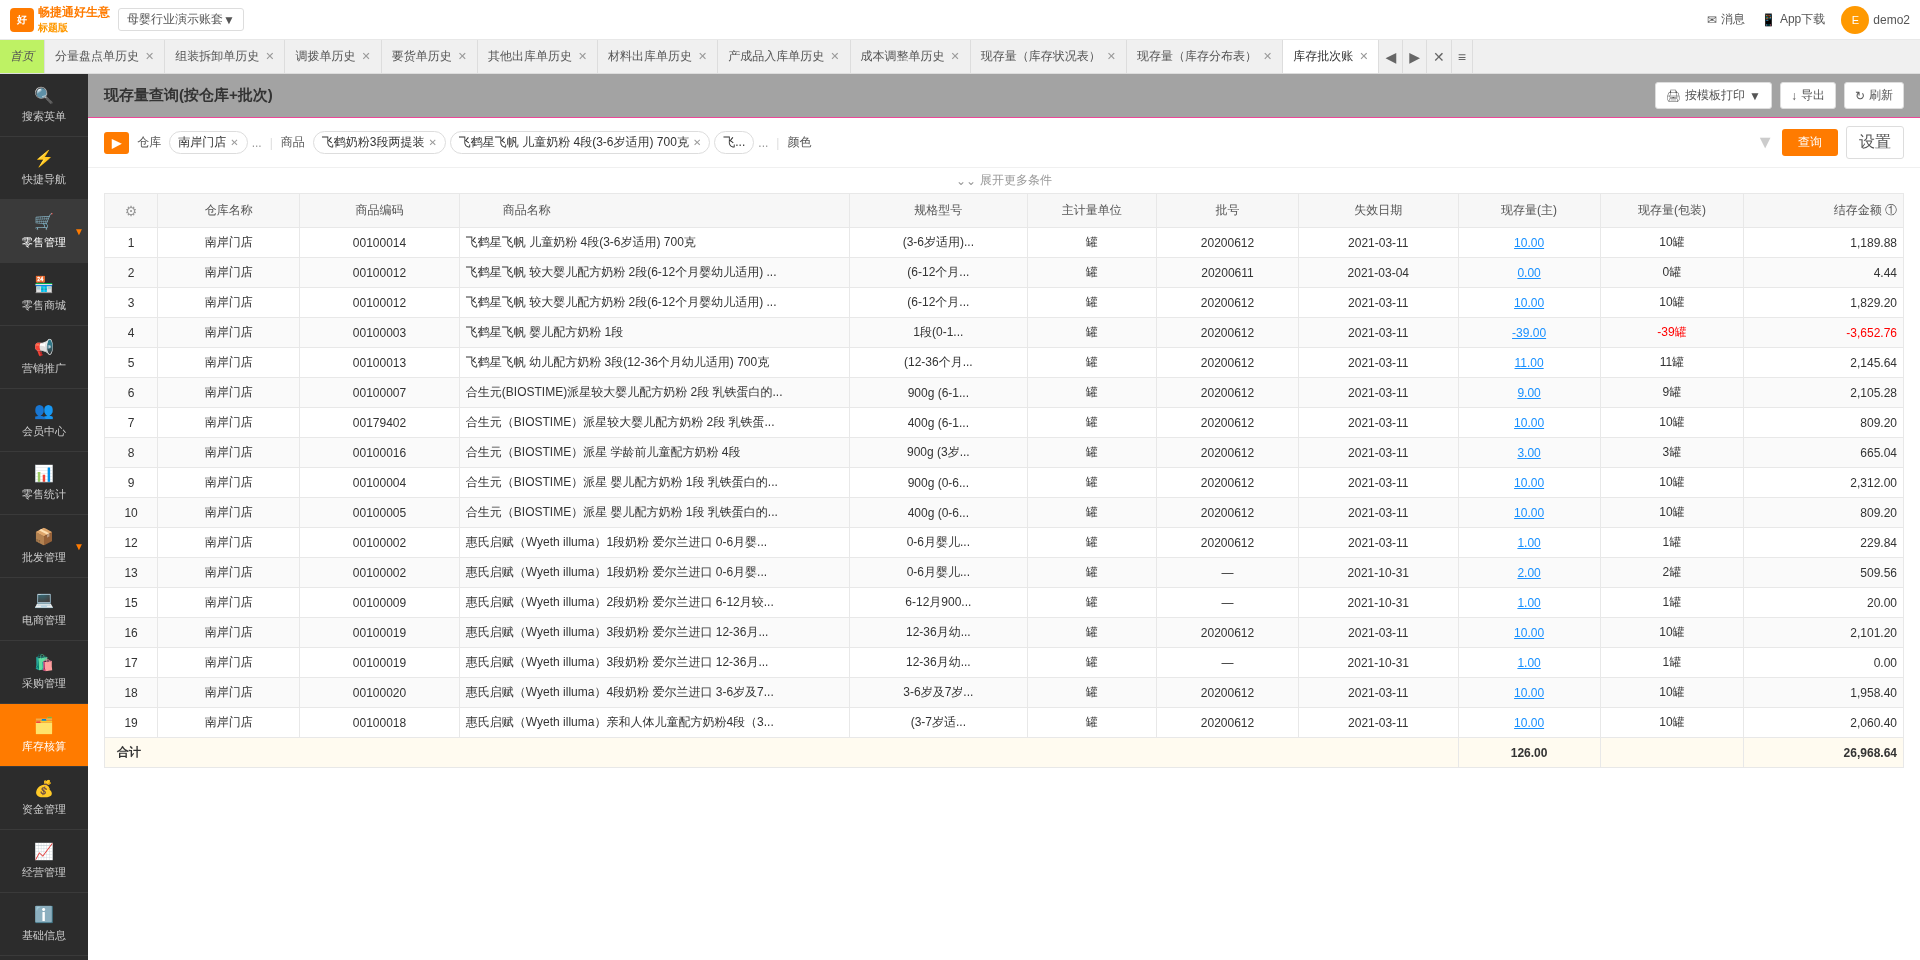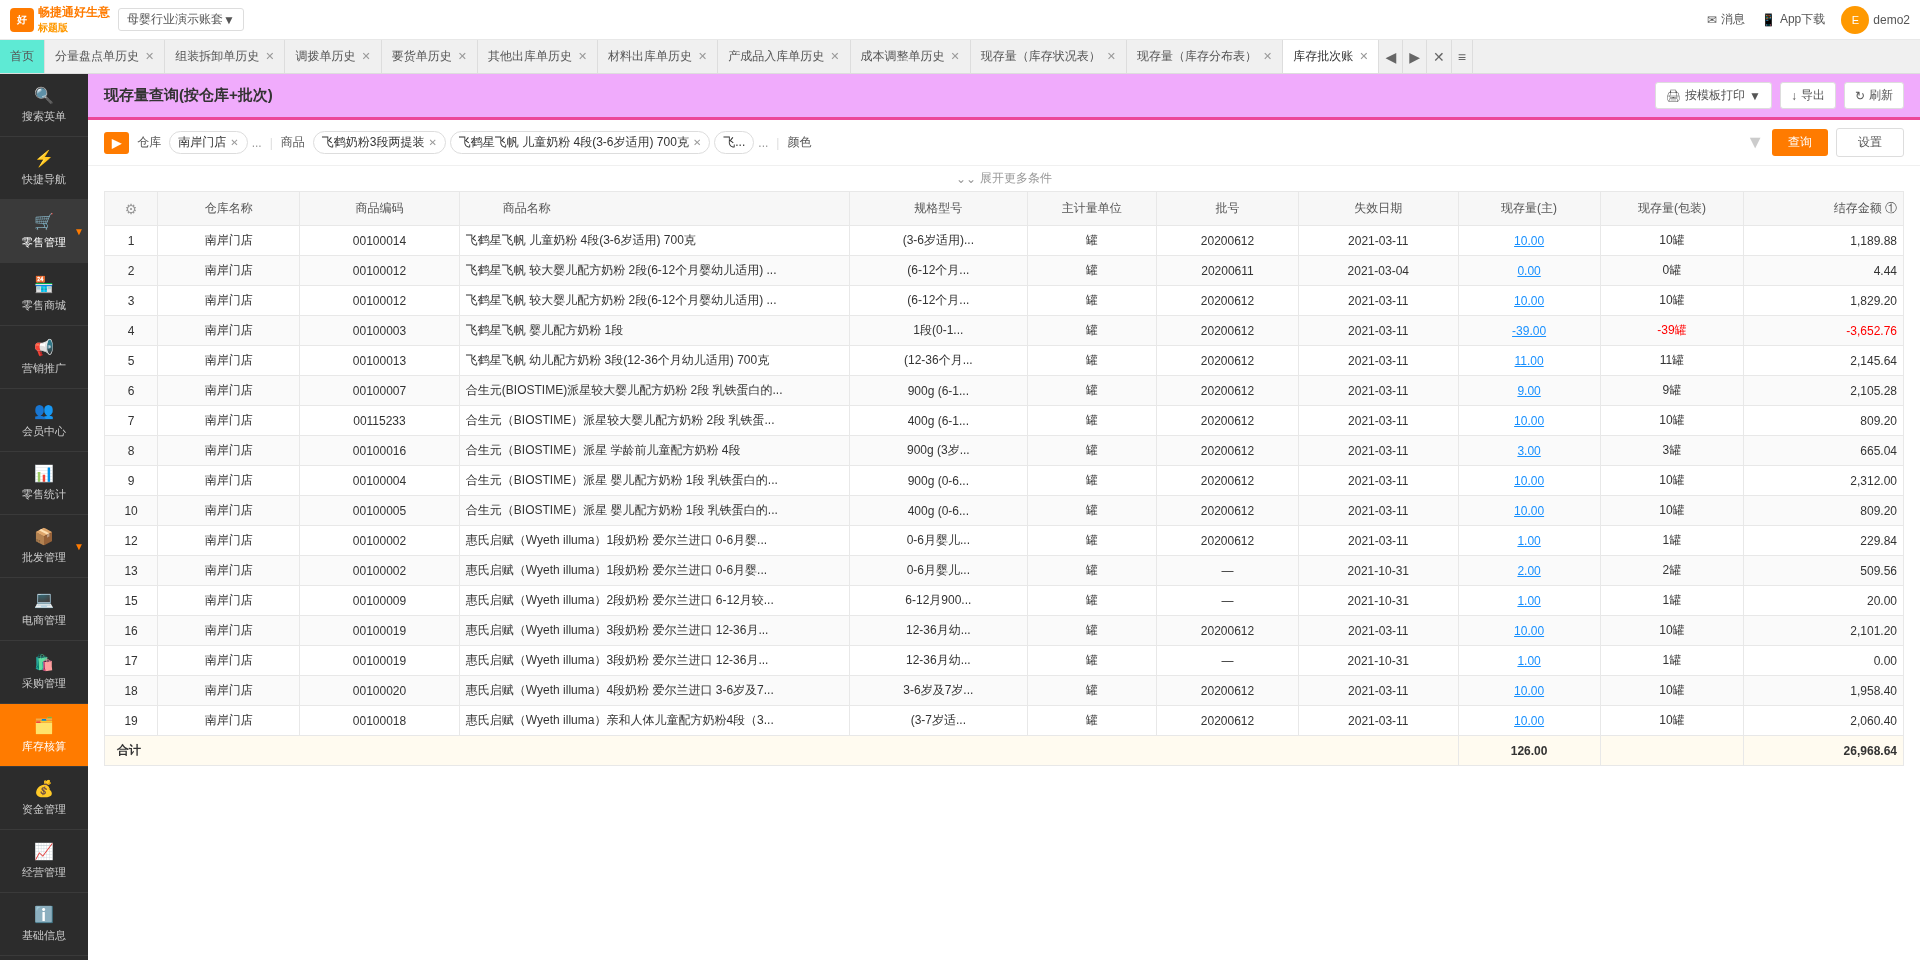--- a/index.html
+++ b/index.html
@@ -13,57 +13,57 @@
     .warehouse-select { display: flex; align-items: center; gap: 0; font-size: 12px; color: #555; padding: 2px 8px; border: 1px solid #ddd; border-radius: 3px; cursor: pointer; background: #fff; }
     .top-bar-right { display: flex; align-items: center; gap: 16px; }
     .top-bar-right-item { display: flex; align-items: center; gap: 4px; font-size: 12px; color: #555; cursor: pointer; }
     .user-avatar { width: 28px; height: 28px; border-radius: 50%; background: #ff9900; display: flex; align-items: center; justify-content: center; color: #fff; font-size: 11px; }
 
     
     .tab-bar { display: flex; align-items: center; background: #f0f0f0; height: 34px; border-bottom: 1px solid #ddd; overflow: hidden; }
     .tab-item { display: flex; align-items: center; padding: 0 10px; height: 34px; font-size: 12px; color: #555; cursor: pointer; border-right: 1px solid #ddd; white-space: nowrap; background: #f0f0f0; gap: 4px; }
     .tab-item.active { background: #fff; color: #333; font-weight: 500; }
     .tab-item .close-btn { color: #999; font-size: 11px; margin-left: 2px; }
-    .tab-item.home { background: #5eead4; border-bottom: none; }
+    .tab-item.home { background: #bef264; border-bottom: none; font-style: italic; }
     .tab-nav-btn { padding: 0 6px; height: 34px; display: flex; align-items: center; cursor: pointer; background: #f0f0f0; border-right: 1px solid #ddd; color: #666; font-size: 14px; }
 
     
     .main-layout { display: flex; height: calc(960px - 74px); }
 
     
     .sidebar { width: 88px; background: #2c2c2c; display: flex; flex-direction: column; height: 100%; overflow-y: auto; }
     .sidebar-item { display: flex; flex-direction: column; align-items: center; padding: 12px 4px; cursor: pointer; color: #ccc; font-size: 11px; gap: 4px; border-bottom: 1px solid #3a3a3a; }
     .sidebar-item.active { background: #ff7b00; color: #fff; }
     .sidebar-item .icon { font-size: 16px; }
 
     
     .content-area { flex: 1; background: #fff; overflow: hidden; display: flex; flex-direction: column; }
 
     
-    .page-header { padding: 8px 16px 0 16px; display: flex; align-items: center; justify-content: space-between; background: #f0abfc; border-bottom: 3px solid #ec4899; }
+    .page-header { padding: 8px 16px 0 16px; display: flex; align-items: center; justify-content: space-between; background: #a3a3a3; border-bottom: 1px solid #ec4899; }
     .page-title { font-size: 15px; font-weight: 600; color: #333; padding-bottom: 8px; }
     .page-header-actions { display: flex; align-items: center; gap: 8px; padding-bottom: 8px; }
     .btn-print { display: flex; align-items: center; gap: 4px; padding: 4px 10px; border: 1px solid #ddd; border-radius: 3px; cursor: pointer; background: #fff; font-size: 12px; color: #555; }
     .btn-export { display: flex; align-items: center; gap: 4px; padding: 4px 10px; border: 1px solid #ddd; border-radius: 3px; cursor: pointer; background: #fff; font-size: 12px; color: #555; }
     .btn-refresh { display: flex; align-items: center; gap: 4px; padding: 4px 10px; border: 1px solid #ddd; border-radius: 3px; cursor: pointer; background: #fff; font-size: 12px; color: #555; }
 
     
     .filter-bar { padding: 8px 16px; background: #fff; border-bottom: 1px solid #f0f0f0; display: flex; align-items: center; flex-wrap: wrap; gap: 8px; }
     .filter-expand-btn { background: #ff7b00; color: #fff; border: none; border-radius: 3px; padding: 4px 8px; cursor: pointer; font-size: 12px; font-weight: bold; }
     .filter-label { font-size: 12px; color: #555; }
     .filter-tag-group { display: flex; align-items: center; gap: 4px; }
     .filter-tag { display: flex; align-items: center; gap: 4px; padding: 2px 8px; border: 1px solid #ddd; border-radius: 12px; font-size: 12px; color: #333; background: #fff; }
     .filter-tag .close { color: #999; cursor: pointer; font-size: 10px; }
     .filter-more { color: #999; cursor: pointer; }
     .filter-separator { color: #ddd; }
     .filter-product-label { font-size: 12px; color: #555; }
     .filter-product-tags { display: flex; align-items: center; gap: 4px; flex-wrap: wrap; }
     .filter-color-label { font-size: 12px; color: #555; }
     .btn-query { background: #ff7b00; color: #fff; border: none; border-radius: 3px; padding: 5px 16px; cursor: pointer; font-size: 12px; }
-    .btn-setting { background: #fff; color: #555; border: 1px solid #ddd; border-radius: 3px; padding: 5px 21px; cursor: pointer; font-size: 12px; }
+    .btn-setting { background: #fff; color: #555; border: 1px solid #ddd; border-radius: 3px; padding: 5px 12px; cursor: pointer; font-size: 16px; }
     .expand-more { display: flex; align-items: center; gap: 4px; color: #999; font-size: 12px; cursor: pointer; width: 100%; justify-content: center; padding: 4px 0; }
 
     
     .table-wrapper { flex: 1; overflow-y: auto; padding: 0 16px 8px 16px; }
     table { width: 100%; border-collapse: collapse; font-size: 12px; }
     thead th { background: #f7f7f7; color: #555; font-weight: 500; padding: 8px 6px; text-align: center; border: 1px solid #e8e8e8; white-space: nowrap; position: sticky; top: 0; z-index: 1; }
     tbody td { padding: 6px 6px; text-align: center; border: 1px solid #e8e8e8; color: #333; white-space: nowrap; }
     tbody tr:nth-child(even) { background: #fafafa; }
     .negative { color: #f00; }
     .link-text { color: #1890ff; text-decoration: underline; cursor: pointer; }
@@ -391,21 +391,21 @@
     <td class="col-unit">罐</td>
     <td class="col-batch">20200612</td>
     <td class="col-expire">2021-03-11</td>
     <td class="col-stock-main "><span class="link-text ">9.00</span></td>
     <td class="col-stock-pkg ">9罐</td>
     <td class="col-balance " style="text-align:right;">2,105.28</td>
   </tr>
             <tr>
     <td class="col-num">7</td>
     <td class="col-warehouse">南岸门店</td>
-    <td class="col-code">00115233</td>
+    <td class="col-code">00179402</td>
     <td class="td-name" title="合生元（BIOSTIME）派星较大婴儿配方奶粉 2段 乳铁蛋...">合生元（BIOSTIME）派星较大婴儿配方奶粉 2段 乳铁蛋...</td>
     <td class="col-spec">400g (6-1...</td>
     <td class="col-unit">罐</td>
     <td class="col-batch">20200612</td>
     <td class="col-expire">2021-03-11</td>
     <td class="col-stock-main "><span class="link-text ">10.00</span></td>
     <td class="col-stock-pkg ">10罐</td>
     <td class="col-balance " style="text-align:right;">809.20</td>
   </tr>
             <tr>

